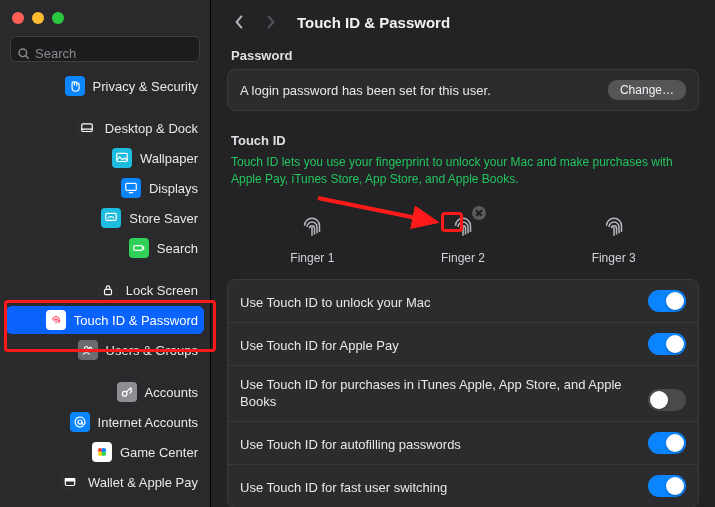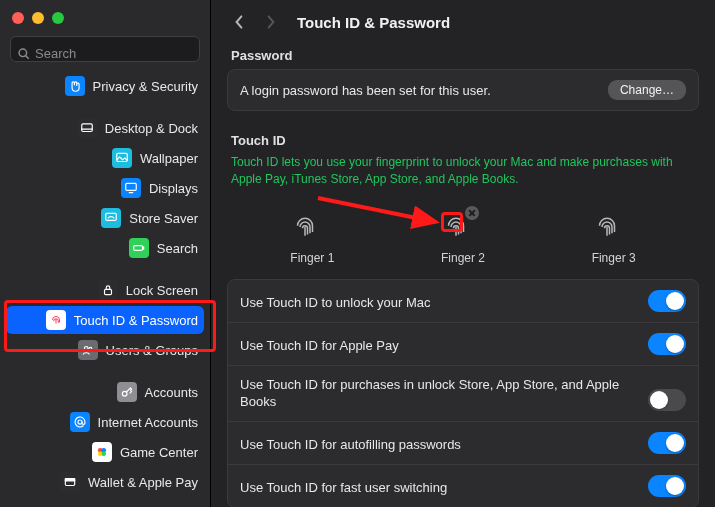--- a/index.html
+++ b/index.html
@@ -162,21 +162,21 @@
   }
   .fingers {
     display: flex;
     justify-content: space-around;
     padding: 8px 10px 14px 10px;
     position: relative;
   }
   .finger {
     display: flex;
     flex-direction: column;
-    align-items: flex-start;
+    align-items: center;
     gap: 6px;
     position: relative;
   }
   .finger svg { color: #b8b8bc; }
   .finger-label {
     font-size: 12px;
     color: #d4d4d8;
   }
   .delete-badge {
     position: absolute;
@@ -434,21 +434,21 @@
           <div class="knob"></div>
         </div>
       </div>
       <div class="row">
         <div class="row-label">Use Touch ID for Apple Pay</div>
         <div class="switch on">
           <div class="knob"></div>
         </div>
       </div>
       <div class="row">
-        <div class="row-label">Use Touch ID for purchases in unlock Store, App Store, and Apple Books</div>
+        <div class="row-label">Use Touch ID for purchases in iTunes Apple, App Store, and Apple Books</div>
         <div class="switch off">
           <div class="knob"></div>
         </div>
       </div>
       <div class="row">
         <div class="row-label">Use Touch ID for autofilling passwords</div>
         <div class="switch on">
           <div class="knob"></div>
         </div>
       </div>

